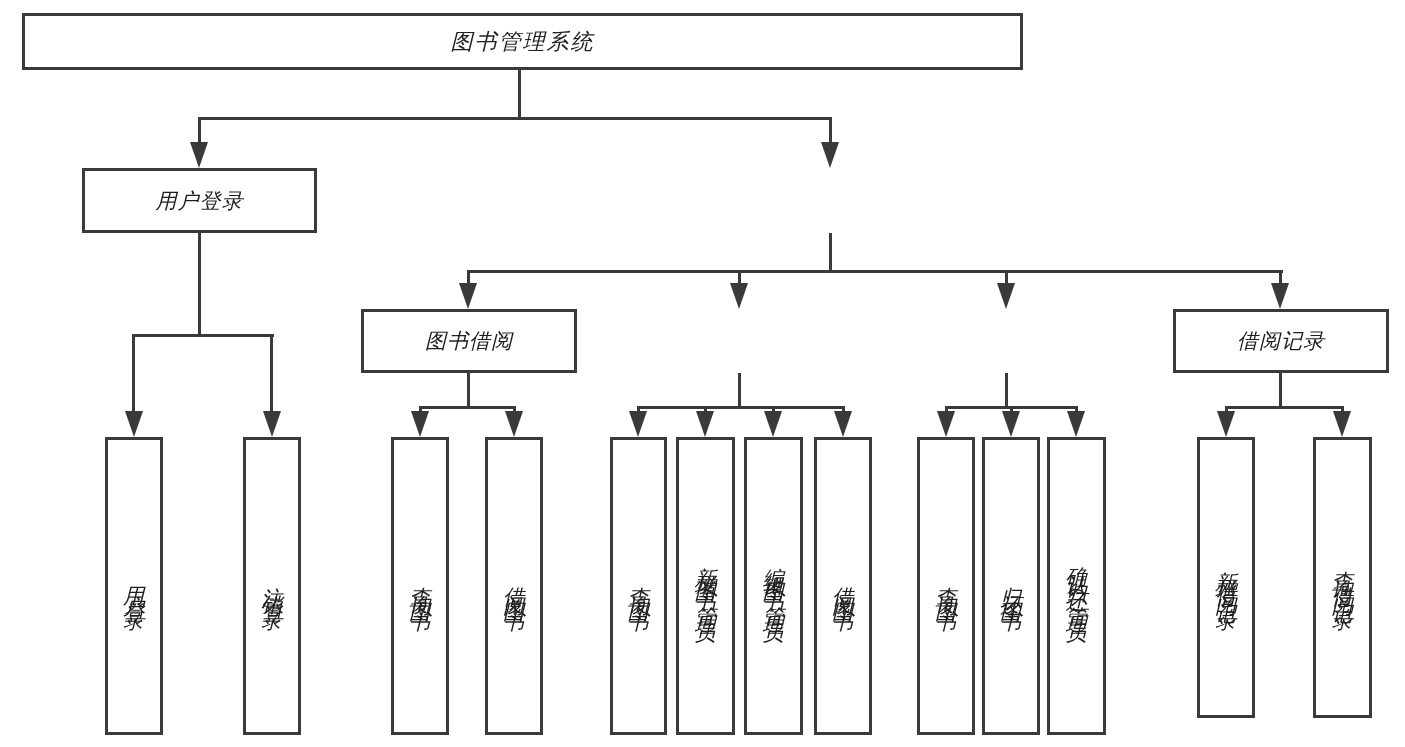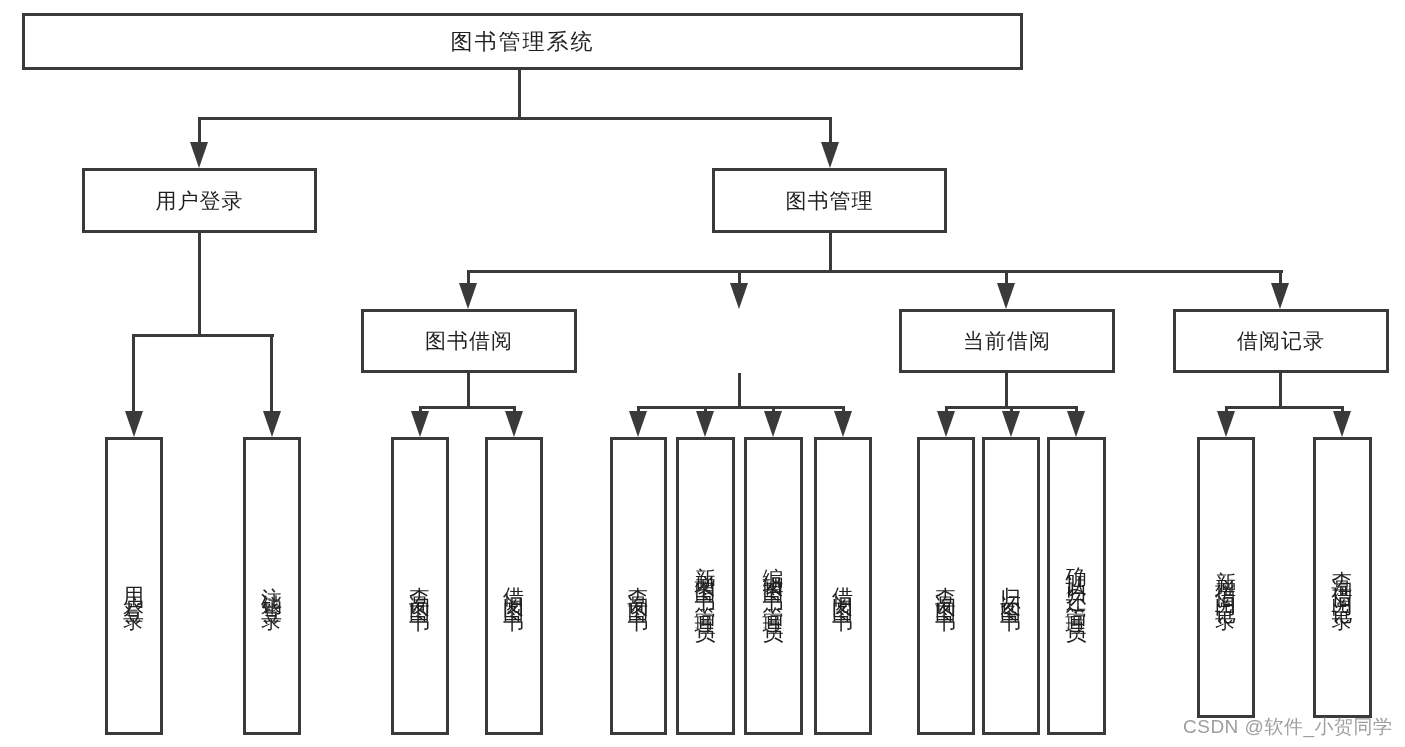--- a/index.html
+++ b/index.html
@@ -3,20 +3,21 @@
 <meta charset="utf-8">
 <style>
   html, body { margin: 0; padding: 0; background: #ffffff; }
   .canvas {
     position: relative;
     width: 1405px;
     height: 747px;
     background: #ffffff;
     font-family: "Liberation Sans", "DejaVu Sans", sans-serif;
     overflow: hidden;
+    font-style: italic;
   }
   
   .node {
     position: absolute;
     background: #ffffff;
     border: 3px solid #3a3a3a;
     box-sizing: border-box;
     display: flex;
     align-items: center;
     justify-content: center;
@@ -111,26 +112,24 @@
   <div class="line" style="left:1225px; top:406px; width:118px; height:3px;"></div>
   <div class="line" style="left:1225px; top:406px; width:3px; height:9px;"></div>
   <div class="arrow-down" style="left:1217px; top:411px;"></div>
   <div class="line" style="left:1341px; top:406px; width:3px; height:9px;"></div>
   <div class="arrow-down" style="left:1333px; top:411px;"></div>
 
   <div class="node h-node root-node" style="left:22px; top:13px; width:1001px; height:57px;">图书管理系统</div>
 
   <div class="node h-node" style="left:82px; top:168px; width:235px; height:65px;">用户登录</div>
 
-  <div class="node h-node" style="left:712px; top:168px; width:235px; height:65px;">图书管理</div>
 
   <div class="node h-node" style="left:361px; top:309px; width:216px; height:64px;">图书借阅</div>
 
 
-  <div class="node h-node" style="left:899px; top:309px; width:216px; height:64px;">当前借阅</div>
 
   <div class="node h-node" style="left:1173px; top:309px; width:216px; height:64px;">借阅记录</div>
 
   <div class="node v-node" style="left:105px; top:437px; width:58px; height:298px;">用户登录</div>
 
   <div class="node v-node" style="left:243px; top:437px; width:58px; height:298px;">注销登录</div>
 
   <div class="node v-node" style="left:391px; top:437px; width:58px; height:298px;">查询图书</div>
 
   <div class="node v-node" style="left:485px; top:437px; width:58px; height:298px;">借阅图书</div>
@@ -146,15 +145,14 @@
   <div class="node v-node" style="left:917px; top:437px; width:58px; height:298px;">查询图书</div>
 
   <div class="node v-node" style="left:982px; top:437px; width:58px; height:298px;">归还图书</div>
 
   <div class="node v-node" style="left:1047px; top:437px; width:59px; height:298px;">确认归还（管理员）</div>
 
   <div class="node v-node" style="left:1197px; top:437px; width:58px; height:281px;">新增借阅记录</div>
 
   <div class="node v-node" style="left:1313px; top:437px; width:59px; height:281px;">查询借阅记录</div>
 
-  <div class="watermark">CSDN @软件_小贺同学</div>
 
 </div>
 
 </body></html>

